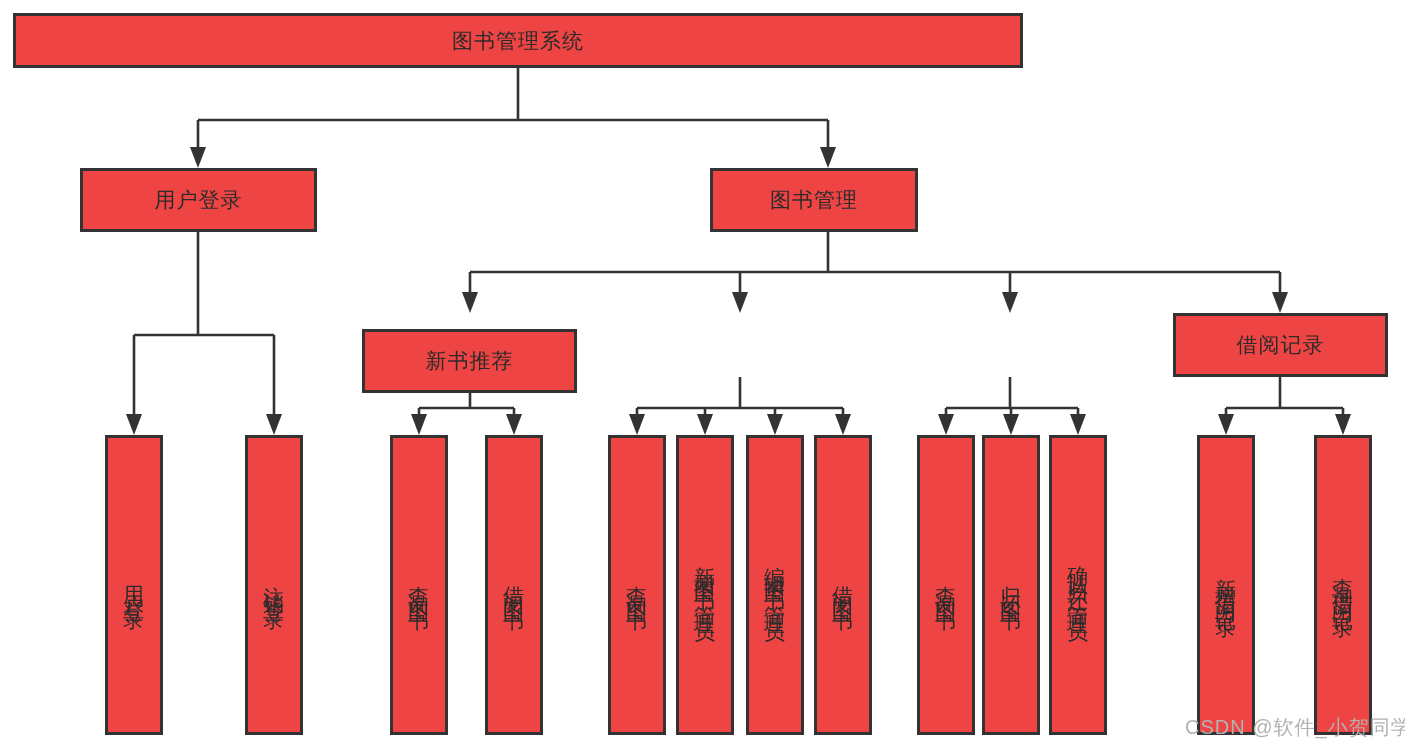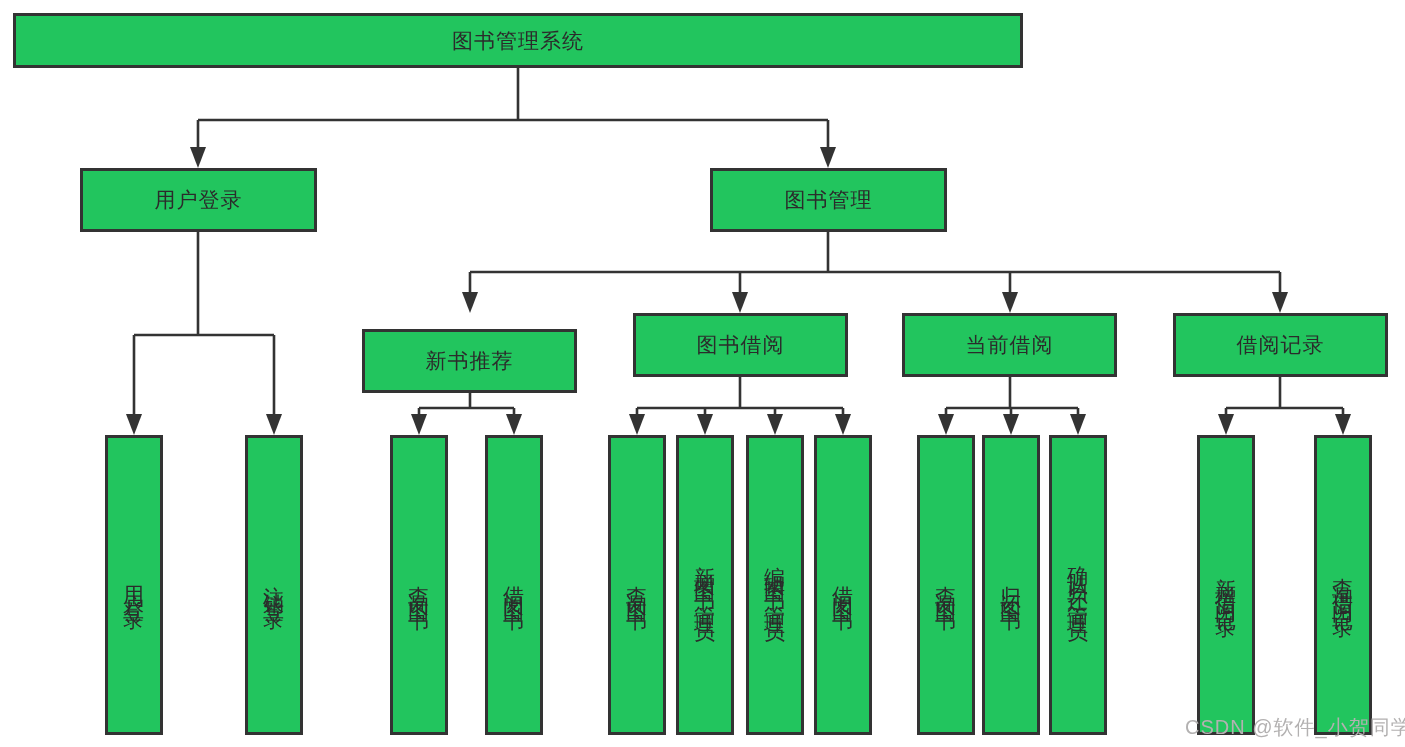--- a/index.html
+++ b/index.html
@@ -7,40 +7,40 @@
     position:relative;
     width:1405px;height:747px;
     background:#ffffff;
     font-family:"Liberation Sans","DejaVu Sans",sans-serif;
     overflow:hidden;
   }
   #wires{position:absolute;left:0;top:0;width:1405px;height:747px;}
   .box{
     position:absolute;
     box-sizing:border-box;
-    background:#22c55e;
+    background:#ef4444;
     border:3px solid #333333;
     display:flex;
     align-items:center;
     justify-content:center;
     color:#2b2b2b;
     font-size:21px;
     letter-spacing:1px;
     z-index:2;
   }
   .box .vtext{
     writing-mode:vertical-rl;
     text-orientation:mixed;
     letter-spacing:8px;
     line-height:1;
     white-space:nowrap;
   }
   .root   {left:13px;  top:13px;  width:1010px; height:55px;}
   .lvl2a  {left:80px;  top:168px; width:237px;  height:64px;}
-  .lvl2b  {left:710px; top:168px; width:237px;  height:64px;}
+  .lvl2b  {left:710px; top:168px; width:208px;  height:64px;}
   .lvl3   {top:313px; width:215px; height:64px;}
   .m0{left:362px;margin-top:16px;} .m1{left:633px;} .m2{left:902px;} .m3{left:1173px;}
   .leaf   {top:435px; width:58px; height:300px;}
   .la0{left:105px;} .la1{left:245px;}
   .lb0{left:390px;} .lb1{left:485px;}
   .lc0{left:608px;} .lc1{left:676px;} .lc2{left:746px;} .lc3{left:814px;}
   .ld0{left:917px;} .ld1{left:982px;} .ld2{left:1049px;}
   .le0{left:1197px;} .le1{left:1314px;}
   .watermark{
     position:absolute;
@@ -97,26 +97,20 @@
   <div class="box lvl2a">
     <span>用户登录</span>
   </div>
   <div class="box lvl2b">
     <span>图书管理</span>
   </div>
 
   <div class="box lvl3 m0">
     <span>新书推荐</span>
   </div>
-  <div class="box lvl3 m1">
-    <span>图书借阅</span>
-  </div>
-  <div class="box lvl3 m2">
-    <span>当前借阅</span>
-  </div>
   <div class="box lvl3 m3">
     <span>借阅记录</span>
   </div>
 
   <div class="box leaf la0">
     <span class="vtext">用户登录</span>
   </div>
   <div class="box leaf la1">
     <span class="vtext">注销登录</span>
   </div>

